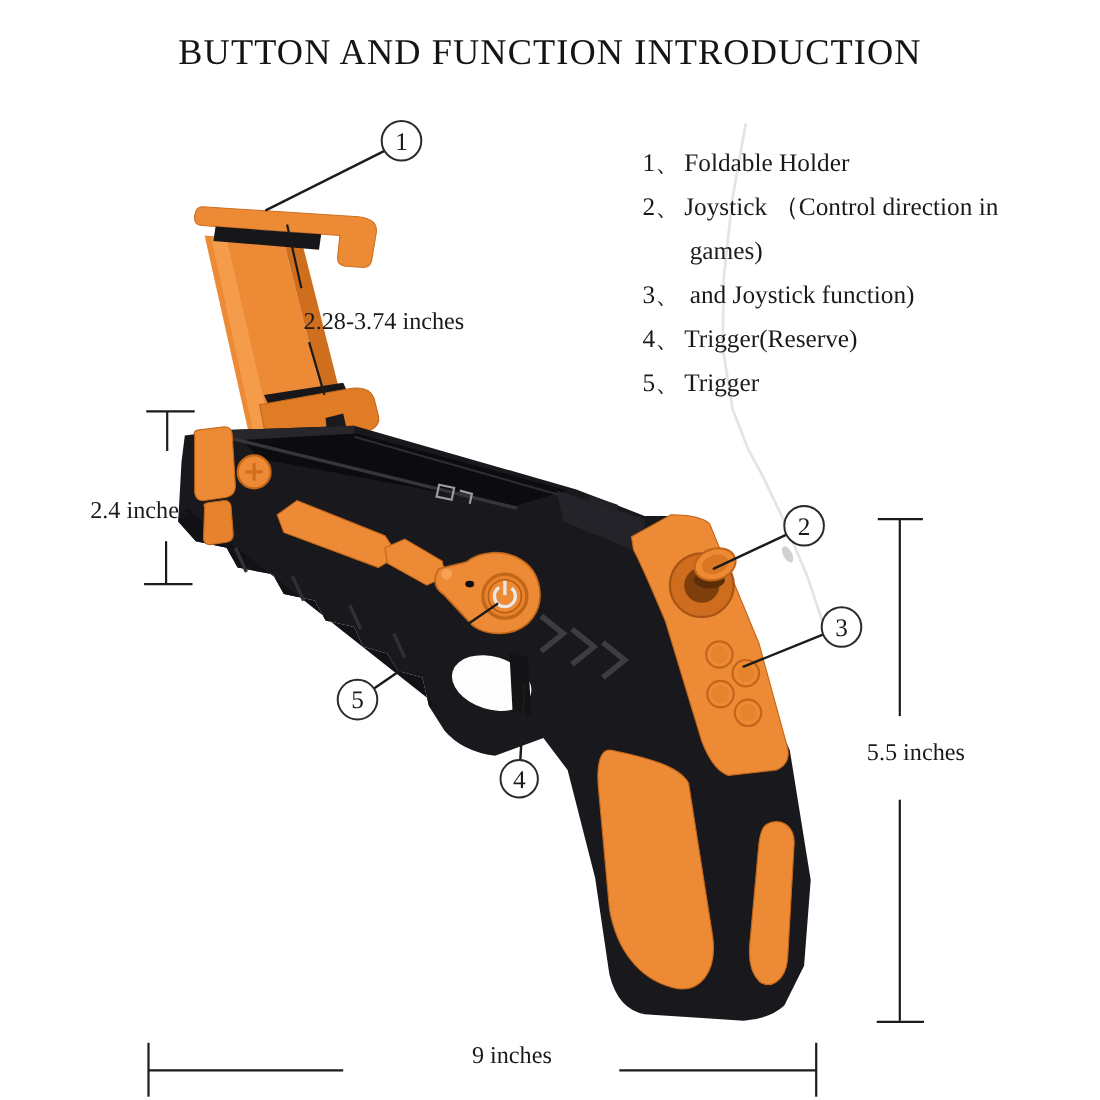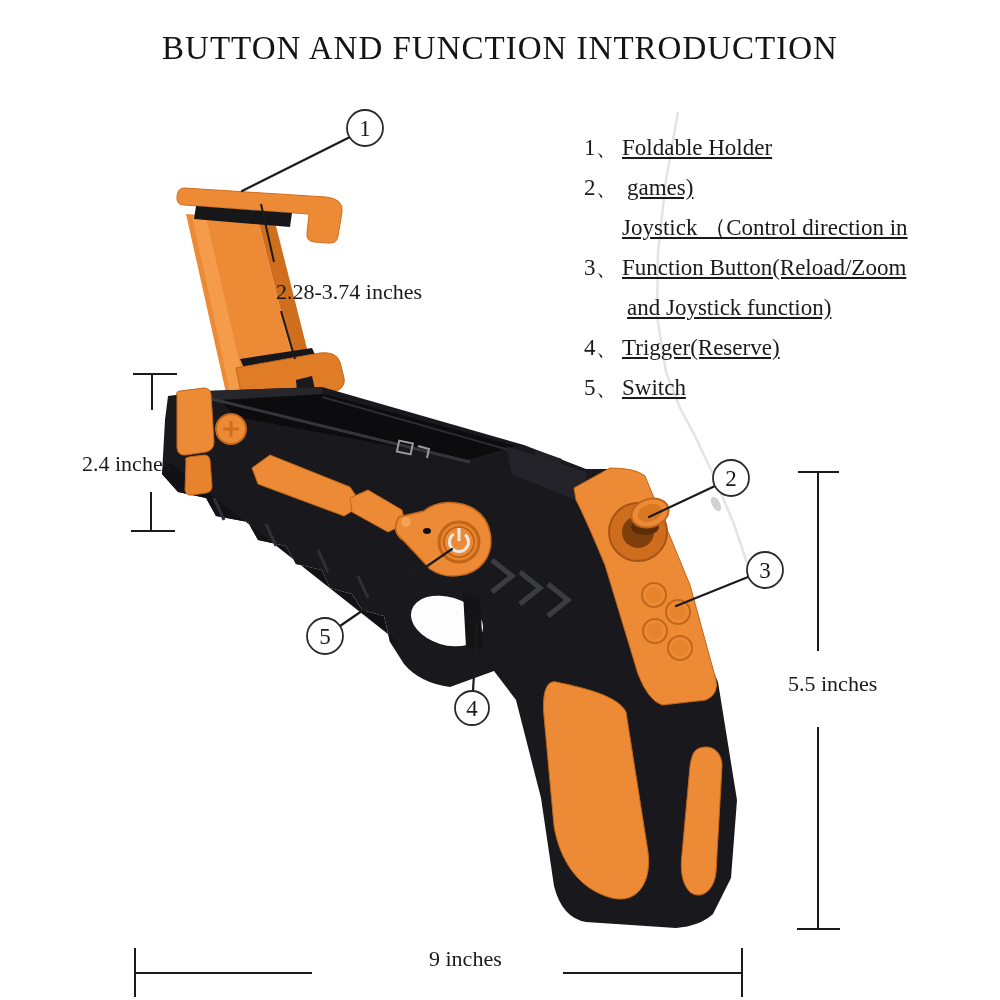--- a/index.html
+++ b/index.html
@@ -4,21 +4,21 @@
 <style>
   html,body{margin:0;padding:0;background:#ffffff;}
   .stage{position:relative;width:1000px;height:1000px;background:#ffffff;overflow:hidden;
          font-family:"Liberation Serif", serif;color:#1a1a1a;}
   .title{position:absolute;top:26px;left:0;width:1000px;text-align:center;
          font-size:33px;line-height:44px;letter-spacing:1px;color:#141414;}
   .gun-svg{position:absolute;left:0;top:0;}
   .legend{position:absolute;left:584px;top:128px;width:340px;}
   .lg-row{position:relative;padding-left:38px;}
   .lg-num{position:absolute;left:0;top:0;display:block;line-height:40px;font-size:23px;}
-  .lg-line{display:block;line-height:40px;font-size:23px;white-space:nowrap;text-decoration:underline;}
+  .lg-line{display:block;line-height:40px;font-size:23px;white-space:nowrap;}
   .lg-line2{padding-left:5px;}
   .dim-text{font-family:"Liberation Serif",serif;font-size:22px;fill:#1a1a1a;}
   .co-num{font-family:"Liberation Serif",serif;font-size:23px;fill:#1a1a1a;}
   .ann{stroke:#1b1b1b;stroke-width:2;fill:none;}
   .leader{stroke:#1b1b1b;stroke-width:2.2;stroke-linecap:round;fill:none;}
 </style>
 </head>
 <body>
 
 <div class="stage">
@@ -197,33 +197,32 @@
   </svg>
 
   <div class="legend">
     <div class="lg-row">
       <span class="lg-num">1、</span>
       <span class="lg-line">Foldable Holder</span>
       <span class="lg-line lg-line2"></span>
     </div>
     <div class="lg-row">
       <span class="lg-num">2、</span>
+      <span class="lg-line">Joystick （Control direction in</span>
       <span class="lg-line lg-line2">games)</span>
-      <span class="lg-line">Joystick （Control direction in</span>
     </div>
     <div class="lg-row">
       <span class="lg-num">3、</span>
-      <span class="lg-line">Function Button(Reload/Zoom</span>
       <span class="lg-line lg-line2">and Joystick function)</span>
     </div>
     <div class="lg-row">
       <span class="lg-num">4、</span>
       <span class="lg-line">Trigger(Reserve)</span>
       <span class="lg-line lg-line2"></span>
     </div>
     <div class="lg-row">
       <span class="lg-num">5、</span>
-      <span class="lg-line">Switch</span>
+      <span class="lg-line">Trigger</span>
       <span class="lg-line lg-line2"></span>
     </div>
   </div>
 
 </div>
 
 </body></html>

